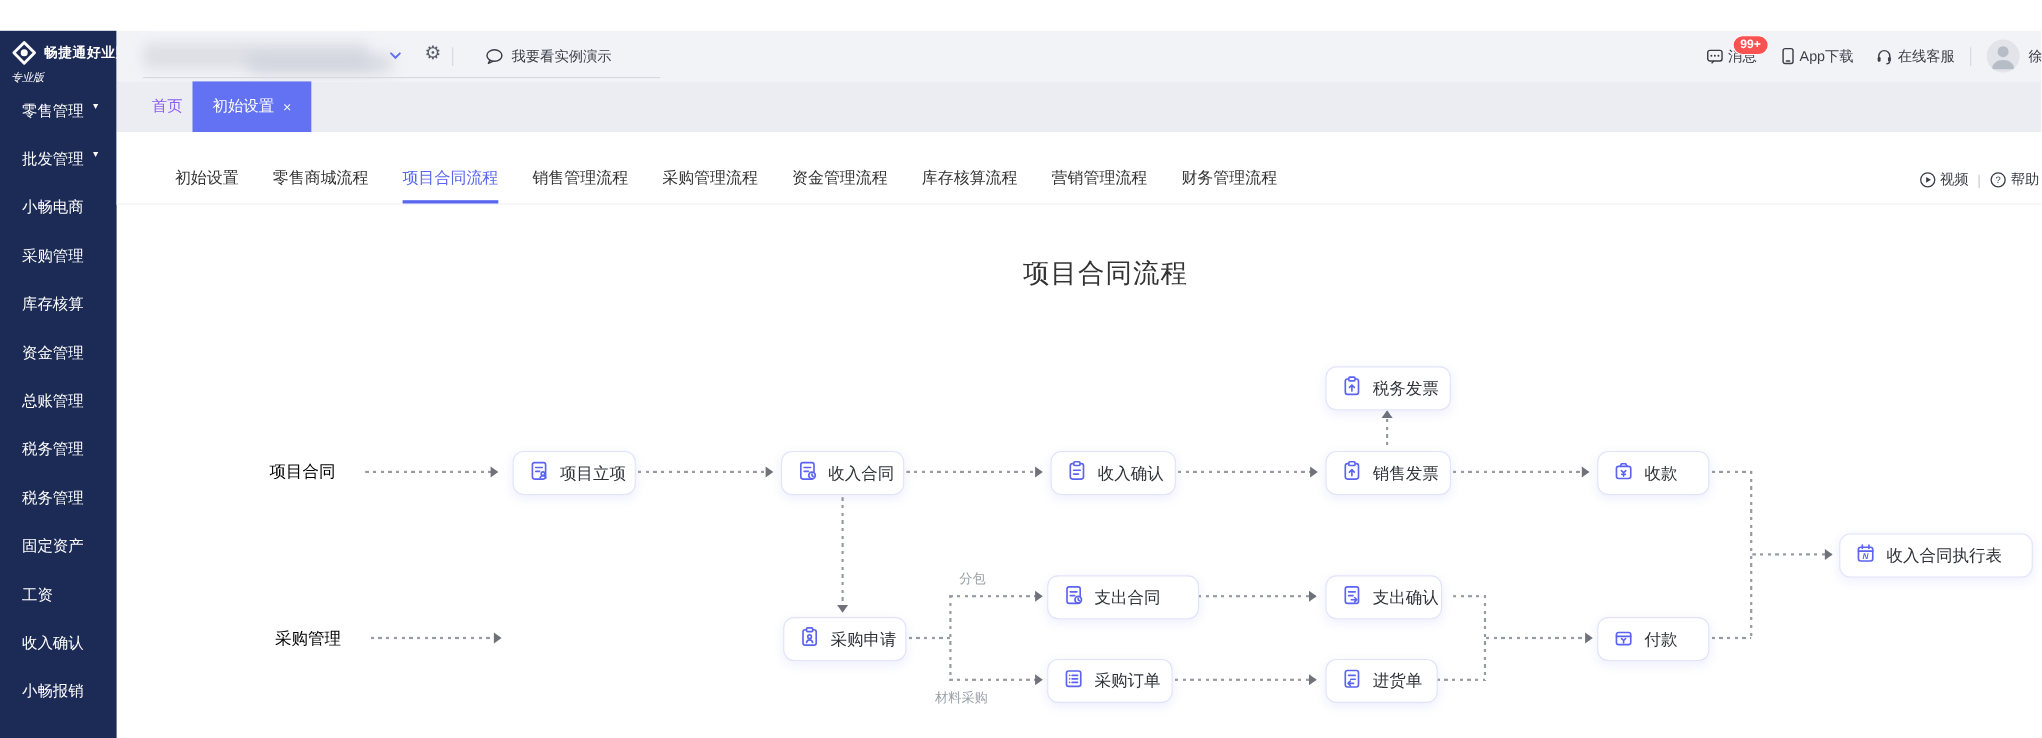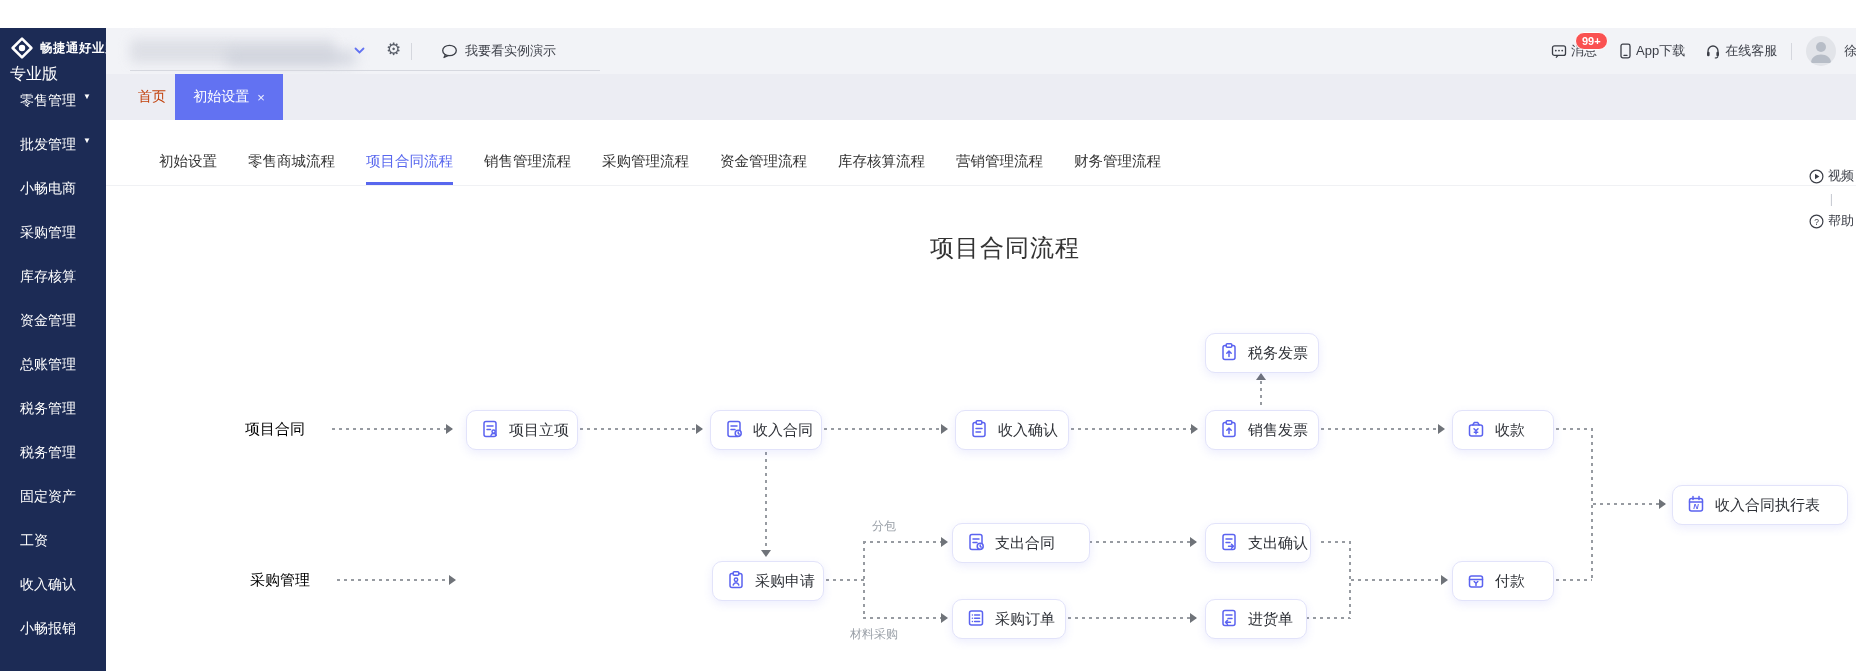--- a/index.html
+++ b/index.html
@@ -9,21 +9,21 @@
 
   
   .topband { position:absolute; left:0; top:0; width:1856px; height:28px; background:#fff; }
 
   
   .sidebar { position:absolute; left:0; top:28px; width:106px; height:643px; background:#1c2b55; color:#fff; }
   .logo-block { height:62px; padding:8px 0 0 10px; }
   .logo-row { display:flex; align-items:center; gap:6px; }
   .logo-row svg { width:24px; height:24px; flex:0 0 auto; }
   .brand-name { font-size:12.5px; font-weight:bold; color:#fff; white-space:nowrap; letter-spacing:.5px; }
-  .brand-edition { display:block; margin-top:4px; font-size:16px; color:#fff; }
+  .brand-edition { display:block; margin-top:4px; font-size:10px; color:#fff;font-style:italic; }
   .side-nav { padding-top:2px; }
   .side-item { height:44px; display:flex; align-items:flex-start; padding-left:20px; font-size:14px; color:#fff; cursor:pointer; white-space:nowrap; }
   .side-item .caret { font-size:8px; margin-left:7px; color:#fff; }
 
   
   .topbar { position:absolute; left:106px; top:28px; width:1750px; height:46px; background:#f2f3f7; }
   .org-blur { position:absolute; left:24px; top:11px; width:205px; height:24px; background:#dadce3; border-radius:4px; filter:blur(6px); opacity:.85; }
   .org-blur2 { position:absolute; left:120px; top:22px; width:130px; height:16px; background:#c9cdd8; border-radius:4px; filter:blur(7px); opacity:.7; }
   .org-underline { position:absolute; left:24px; top:42px; width:470px; height:1px; background:#d6d8df; }
   .tb-chevron { position:absolute; left:246px; top:15px; }
@@ -33,30 +33,30 @@
   .tb-right { position:absolute; left:1445px; top:0; height:46px; display:flex; align-items:center; white-space:nowrap; }
   .tb-item { display:flex; align-items:center; gap:4px; font-size:13px; color:#3b3e47; cursor:pointer; }
   .msg-wrap { position:relative; }
   .badge { position:absolute; left:24px; top:-10px; background:#fa5151; color:#fff; font-size:11px; line-height:14px; padding:1px 6px; border-radius:9px; border:1px solid #fff; font-weight:bold; }
   .tb-div2 { width:1px; height:17px; background:#d5d7de; margin:0 14px; }
   .avatar { width:30px; height:30px; border-radius:50%; background:#e2e4e9; overflow:hidden; flex:0 0 auto; }
   .username { margin-left:8px; font-size:13px; color:#3b3e47; }
 
   
   .tabstrip { position:absolute; left:106px; top:74px; width:1750px; height:46px; background:#ecedf3; }
-  .tab-home { position:absolute; left:14px; top:0; height:46px; display:flex; align-items:center; padding:0 18px; font-size:14px; color:#c2410c; cursor:pointer; }
+  .tab-home { position:absolute; left:14px; top:0; height:46px; display:flex; align-items:center; padding:0 18px; font-size:14px; color:#8b5cf6; cursor:pointer; }
   .tab-active { position:absolute; left:69px; top:0; height:46px; width:108px; background:#6272f2; color:#fff; display:flex; align-items:center; justify-content:center; gap:8px; font-size:14px; cursor:pointer; }
   .tab-close { font-size:13px; cursor:pointer; opacity:.9; }
 
   
   .subnav { position:absolute; left:106px; top:120px; width:1750px; height:66px; background:#fff; border-bottom:1px solid #f0f1f4; }
   .flow-tabs { position:absolute; left:53px; top:32px; display:flex; gap:31px; }
   .flow-tab { font-size:14.5px; color:#333; padding-bottom:11px; cursor:pointer; white-space:nowrap; }
   .flow-tab.active { color:#5867ee; border-bottom:3px solid #5867ee; }
-  .subnav-right { position:absolute; right:2px; top:47px; display:flex; align-items:center; gap:6px; font-size:13px; color:#3b3e47; white-space:nowrap;flex-direction:column; }
+  .subnav-right { position:absolute; right:2px; top:34px; display:flex; align-items:center; gap:6px; font-size:13px; color:#3b3e47; white-space:nowrap; }
   .sn-sep { color:#c9ccd3; margin:0 2px; }
   .sn-item { display:flex; align-items:center; gap:4px; cursor:pointer; }
 
   
   .canvas { position:absolute; left:0; top:186px; width:1856px; height:485px; background:transparent; }
   .flow-title { position:absolute; left:930px; top:46px; font-size:24px; color:#333; font-weight:500; letter-spacing:1px; }
   .row-label { position:absolute; font-size:15px; color:#000000; }
   .branch-label { position:absolute; font-size:12px; color:#9aa0a8; }
   .node { position:absolute; height:40px; background:#fff; border:1px solid #e2e3fa; border-radius:10px;
     box-shadow:0 3px 10px rgba(100,108,240,.12); display:flex; align-items:center; gap:9px; padding:0 13px;

